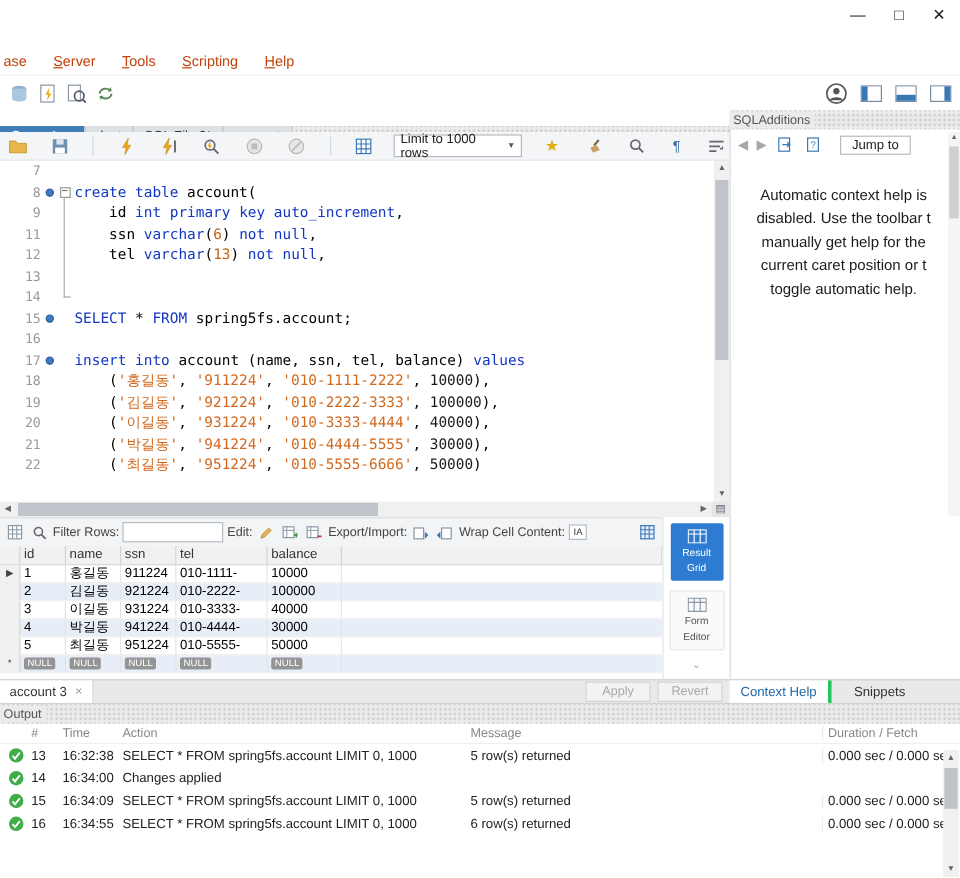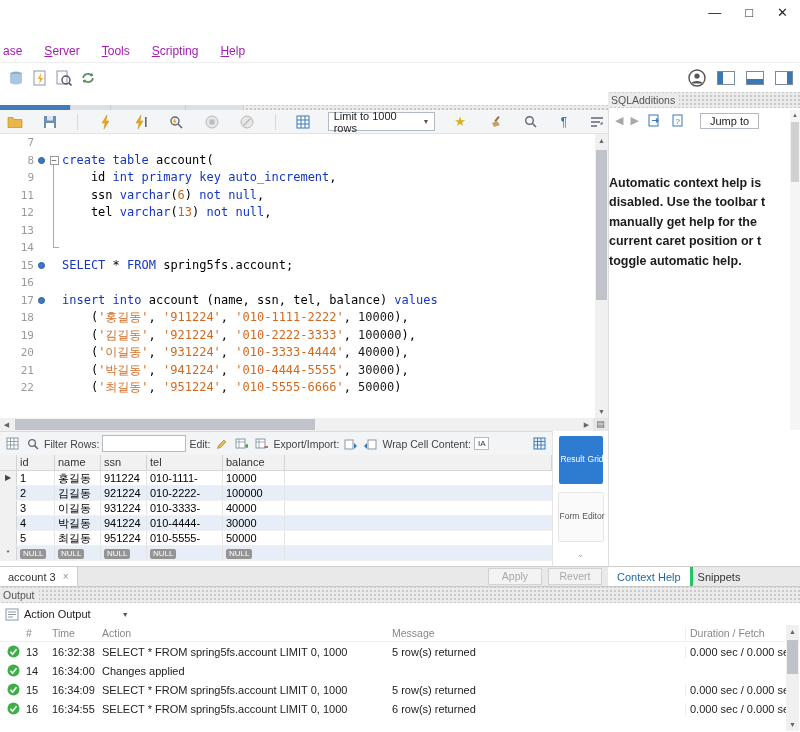--- a/index.html
+++ b/index.html
@@ -9,21 +9,21 @@
           background-image:radial-gradient(#c9c9c9 0.8px, transparent 0.9px);
           background-size:4px 4px;background-position:1px 2px}
   .strip-label{background:#ebebeb;padding:0 4px 0 3px;font-size:10.5px;color:#555}
 
   
   #titlebar{position:absolute;top:0;left:0;width:800px;height:36px;background:#fff}
   #win-controls{position:absolute;top:5px;right:12px;display:flex;gap:24px;font-size:13px;color:#222}
   #win-controls span{cursor:default}
 
   
-  #menubar{position:absolute;top:40px;left:0;height:22px;display:flex;align-items:center;font-size:12px;color:#a21caf}
+  #menubar{position:absolute;top:40px;left:0;height:22px;display:flex;align-items:center;font-size:12px;color:#c2410c}
   .menu-item{padding:0 11px}
   .menu-item:first-child{padding-left:3px}
   .accel{text-decoration:underline}
 
   
   #toolbar{position:absolute;top:62px;left:0;width:800px;height:30px;border-top:1px solid #efefef;
            display:flex;align-items:center;padding-left:4px;box-sizing:border-box}
   .tbtn{width:24px;height:24px;display:flex;align-items:center;justify-content:center}
   #toolbar-right{position:absolute;right:4px;top:3px;display:flex;align-items:center;gap:5px}
 
@@ -86,50 +86,50 @@
   .rg-sel{width:16px;background:#f1f1f1;border-right:1px solid #d4d4d4;flex:none;text-align:center;font-size:8px;color:#444;line-height:inherit}
   .c-id{width:38px}.c-name{width:46px}.c-ssn{width:46px}.c-tel{width:76px}.c-bal{width:62px}
   .rg-fill{flex:1;border-right:none}
   .rg-row.stripe{background:#e8eef7}
   .rg-row.data{border-bottom:1px solid #f0f0f0}
   .null-badge{display:inline-block;background:#949494;color:#fff;font-size:8px;line-height:10px;padding:0 3px;border-radius:2px;vertical-align:1px}
 
   
   #side-panel{position:absolute;top:431px;left:552px;width:56px;height:135px;background:#fff;border-left:1px solid #e4e4e4;
               display:flex;flex-direction:column;align-items:center;padding-top:5px;box-sizing:border-box}
-  .tile{width:44px;height:48px;border-radius:2px;display:flex;flex-direction:row;align-items:center;justify-content:center;
+  .tile{width:44px;height:48px;border-radius:2px;display:flex;flex-direction:column;align-items:center;justify-content:center;
         gap:3px;font-size:8.5px;text-align:center;line-height:1.15;margin-bottom:8px}
   .tile.active{background:var(--accent_tile);color:#fff}
   .tile.inactive{background:#fafafa;border:1px solid #e6e6e6;color:#555}
   .tile-chevron{font-size:9px;color:#aaa;line-height:8px}
 
   
   #result-footer{position:absolute;top:566px;left:0;width:608px;height:20px;background:#e9e9e9;border-top:1px solid #cfcfcf;
                  display:flex;align-items:center;font-size:11px;box-sizing:border-box}
   .acct-tab{height:19px;background:#ffffff;display:flex;align-items:center;gap:7px;padding:0 8px;border-right:1px solid #cfcfcf;color:#333}
   .btn-disabled{width:52px;height:15px;background:#f3f3f3;border:1px solid #d2d2d2;color:#a9a9a9;font-size:10.5px;
                 text-align:center;line-height:15px;margin-right:6px}
   #footer-spacer{flex:1}
 
   
   #right-panel{position:absolute;top:108px;left:608px;width:192px;height:458px;background:#fff;border-left:1px solid #dcdcdc;box-sizing:border-box;overflow:hidden}
   #sqladd-nav{display:flex;align-items:center;gap:7px;padding:4px 6px}
   .nav-arrow{color:#a8a8a8;font-size:11px}
   #jump-btn{border:1px solid #b4bac2;background:#fff;font-size:11px;padding:1px 9px;color:#222;margin-left:6px}
-  #help-text{margin-top:41px;font-weight:bold;font-size:12.5px;color:#1c1c1c;text-align:left;line-height:1.55;
+  #help-text{margin-top:21px;font-weight:normal;font-size:12.5px;color:#1c1c1c;text-align:center;line-height:1.55;
              width:188px;overflow:hidden;white-space:nowrap}
   #rp-scroll{position:absolute;right:0;top:2px;width:10px;height:320px;background:#f5f5f5}
   #rp-scroll .thumb{position:absolute;top:12px;left:1px;width:8px;height:60px;background:#d0d0d0}
   #rp-scroll .sb-arrow{width:10px;line-height:10px;height:10px;font-size:6px}
 
   
   #right-footer{position:absolute;top:566px;left:608px;width:192px;height:20px;background:#e9e9e9;border-top:1px solid #cfcfcf;
                 display:flex;align-items:center;font-size:11px;box-sizing:border-box}
   .ctx-tab{background:#fff;height:19px;display:flex;align-items:center;padding:0 9px;color:var(--link);border-right:3px solid #22c55e}
-  .snip-tab{padding:0 5px;color:#333}
+  .snip-tab{padding:0 19px;color:#333}
 
   
   #output{position:absolute;top:586px;left:0;width:800px;height:146px;background:#fff;border-top:1px solid #c8c8c8;box-sizing:border-box}
   #output-header{height:16px;display:flex;align-items:center}
   #output-actionbar{height:22px;display:flex;align-items:center;gap:5px;padding-left:5px;font-size:11px;color:#222}
   #output-table-header{height:16px;display:flex;align-items:center;font-size:10.5px;color:#888;border-bottom:1px solid #f0f0f0}
   .out-row{height:19px;display:flex;align-items:center;font-size:11px;color:#222}
   .co-check{width:26px;flex:none;display:flex;align-items:center;justify-content:center}
   .co-num{width:26px;flex:none}
   .co-time{width:50px;flex:none}
@@ -549,28 +549,20 @@
 
   <div id="right-footer">
       <div class="ctx-tab">Context Help</div>
       <div class="snip-tab">Snippets</div>
     </div>
 
   <div id="output">
     <div id="output-header" class="dotted">
       <span class="strip-label">Output</span>
     </div>
-    <div id="output-actionbar">
-      <svg width="14" height="13">
-          <rect x="1" y="1" width="12" height="11" fill="#fff" stroke="#8a97a5"></rect>
-          <path d="M3 4h8M3 6.5h8M3 9h5" stroke="#8a97a5" stroke-width="1"></path>
-        </svg>
-      <span>Action Output</span>
-      <span class="caret" style="margin-left:26px">▼</span>
-    </div>
     <div id="output-table-header">
         <span class="co-check"></span>
         <span class="co-num">#</span>
         <span class="co-time">Time</span>
         <span class="co-action">Action</span>
         <span class="co-msg">Message</span>
         <span class="co-dur">Duration / Fetch</span>
       </div>
     <div id="output-rows">
         <div class="out-row">

